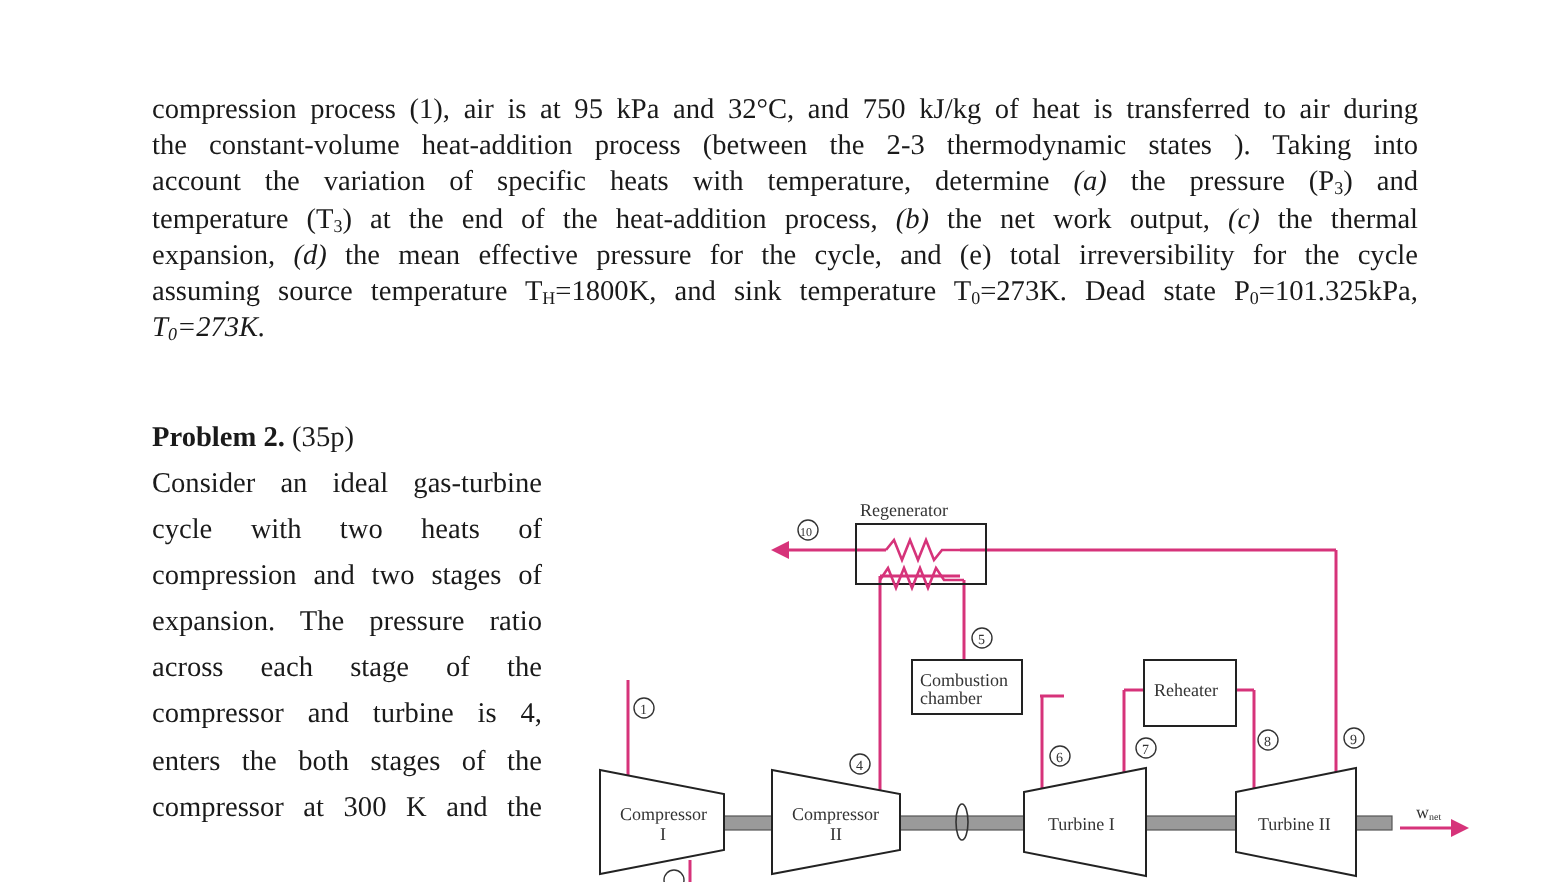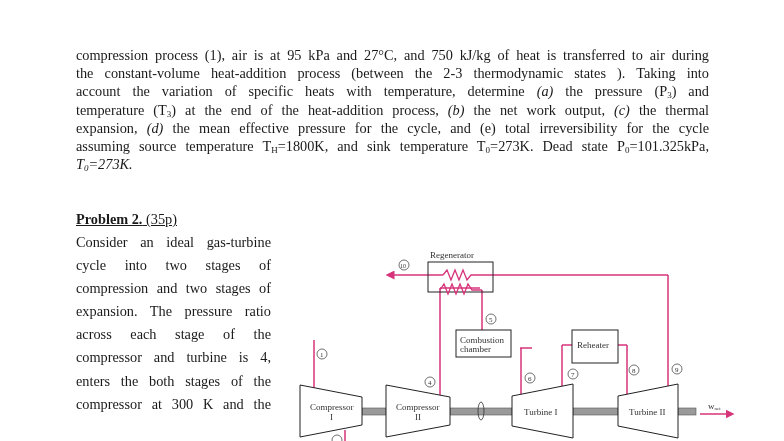--- a/index.html
+++ b/index.html
@@ -4,46 +4,46 @@
 <style>
   html, body { margin: 0; padding: 0; background: #ffffff; }
   body { width: 784px; height: 441px; overflow: hidden; position: relative;
          font-family: "Liberation Serif", "DejaVu Serif", serif; color: #1a1a1a; }
   .p1 { position: absolute; left: 76px; top: 46px; width: 633px;
         font-size: 14.3px; line-height: 18.2px; text-align: justify; }
   .p1 .line { display: block; text-align: justify; text-align-last: justify; height: 18.2px; white-space: nowrap; }
   .p1 .line.last { text-align-last: left; font-style: italic; }
   .bold { font-weight: bold; }
   .ital { font-style: italic; }
-  .p2head { position: absolute; left: 76px; top: 211px; font-size: 14.3px; text-decoration: underline; }
+  .p2head { position: absolute; left: 76px; top: 211px; font-size: 14.3px; }
   .p2 { position: absolute; left: 76px; top: 231px; width: 195px;
         font-size: 14.3px; line-height: 23.1px; }
   .p2 .line { display: block; text-align: justify; text-align-last: justify; height: 23.1px; white-space: nowrap; font-family: Liberation Serif, serif; }
   sub { font-size: 9px; vertical-align: -2px; line-height: 0; }
   svg { position: absolute; left: 0; top: 0; }
   .dlabel { font-family: "Liberation Serif", serif; font-size: 9px; fill: #333; }
 </style>
 </head>
 <body>
 
 <div class="p1">
-  <span class="line">compression process (1), air is at 95 kPa and 27°C, and 750 kJ/kg of heat is transferred to air during</span>
+  <span class="line">compression process (1), air is at 95 kPa and 32°C, and 750 kJ/kg of heat is transferred to air during</span>
   <span class="line">the constant-volume heat-addition process (between the 2-3 thermodynamic states ). Taking into</span>
   <span class="line"><span>account the variation of specific heats with temperature, determine</span> <span class="ital">(a)</span> <span>the pressure (P</span><sub>3</sub><span>) and</span></span>
   <span class="line"><span>temperature (T</span><sub>3</sub><span>) at the end of the heat-addition process,</span> <span class="ital">(b)</span> <span>the net work output,</span> <span class="ital">(c)</span> <span>the thermal</span></span>
   <span class="line"><span>expansion,</span> <span class="ital">(d)</span> <span>the mean effective pressure for the cycle, and (e) total irreversibility for the cycle</span></span>
   <span class="line"><span>assuming source temperature T</span><sub>H</sub><span>=1800K, and sink temperature T</span><sub>0</sub><span>=273K. Dead state P</span><sub>0</sub><span>=101.325kPa,</span></span>
   <span class="line last"><span>T</span><sub>0</sub><span>=273K.</span></span>
 </div>
 
 <div class="p2head"><span class="bold">Problem 2.</span> <span>(35p)</span></div>
 
 <div class="p2">
   <span class="line">Consider an ideal gas-turbine</span>
-  <span class="line">cycle into two stages of</span>
+  <span class="line">cycle with two heats of</span>
   <span class="line">compression and two stages of</span>
   <span class="line">expansion. The pressure ratio</span>
   <span class="line">across each stage of the</span>
   <span class="line">compressor and turbine is 4,</span>
   <span class="line">enters the both stages of the</span>
   <span class="line">compressor at 300 K and the</span>
 </div>
 
 <svg width="784" height="441" viewBox="0 0 784 441">
   <defs>

